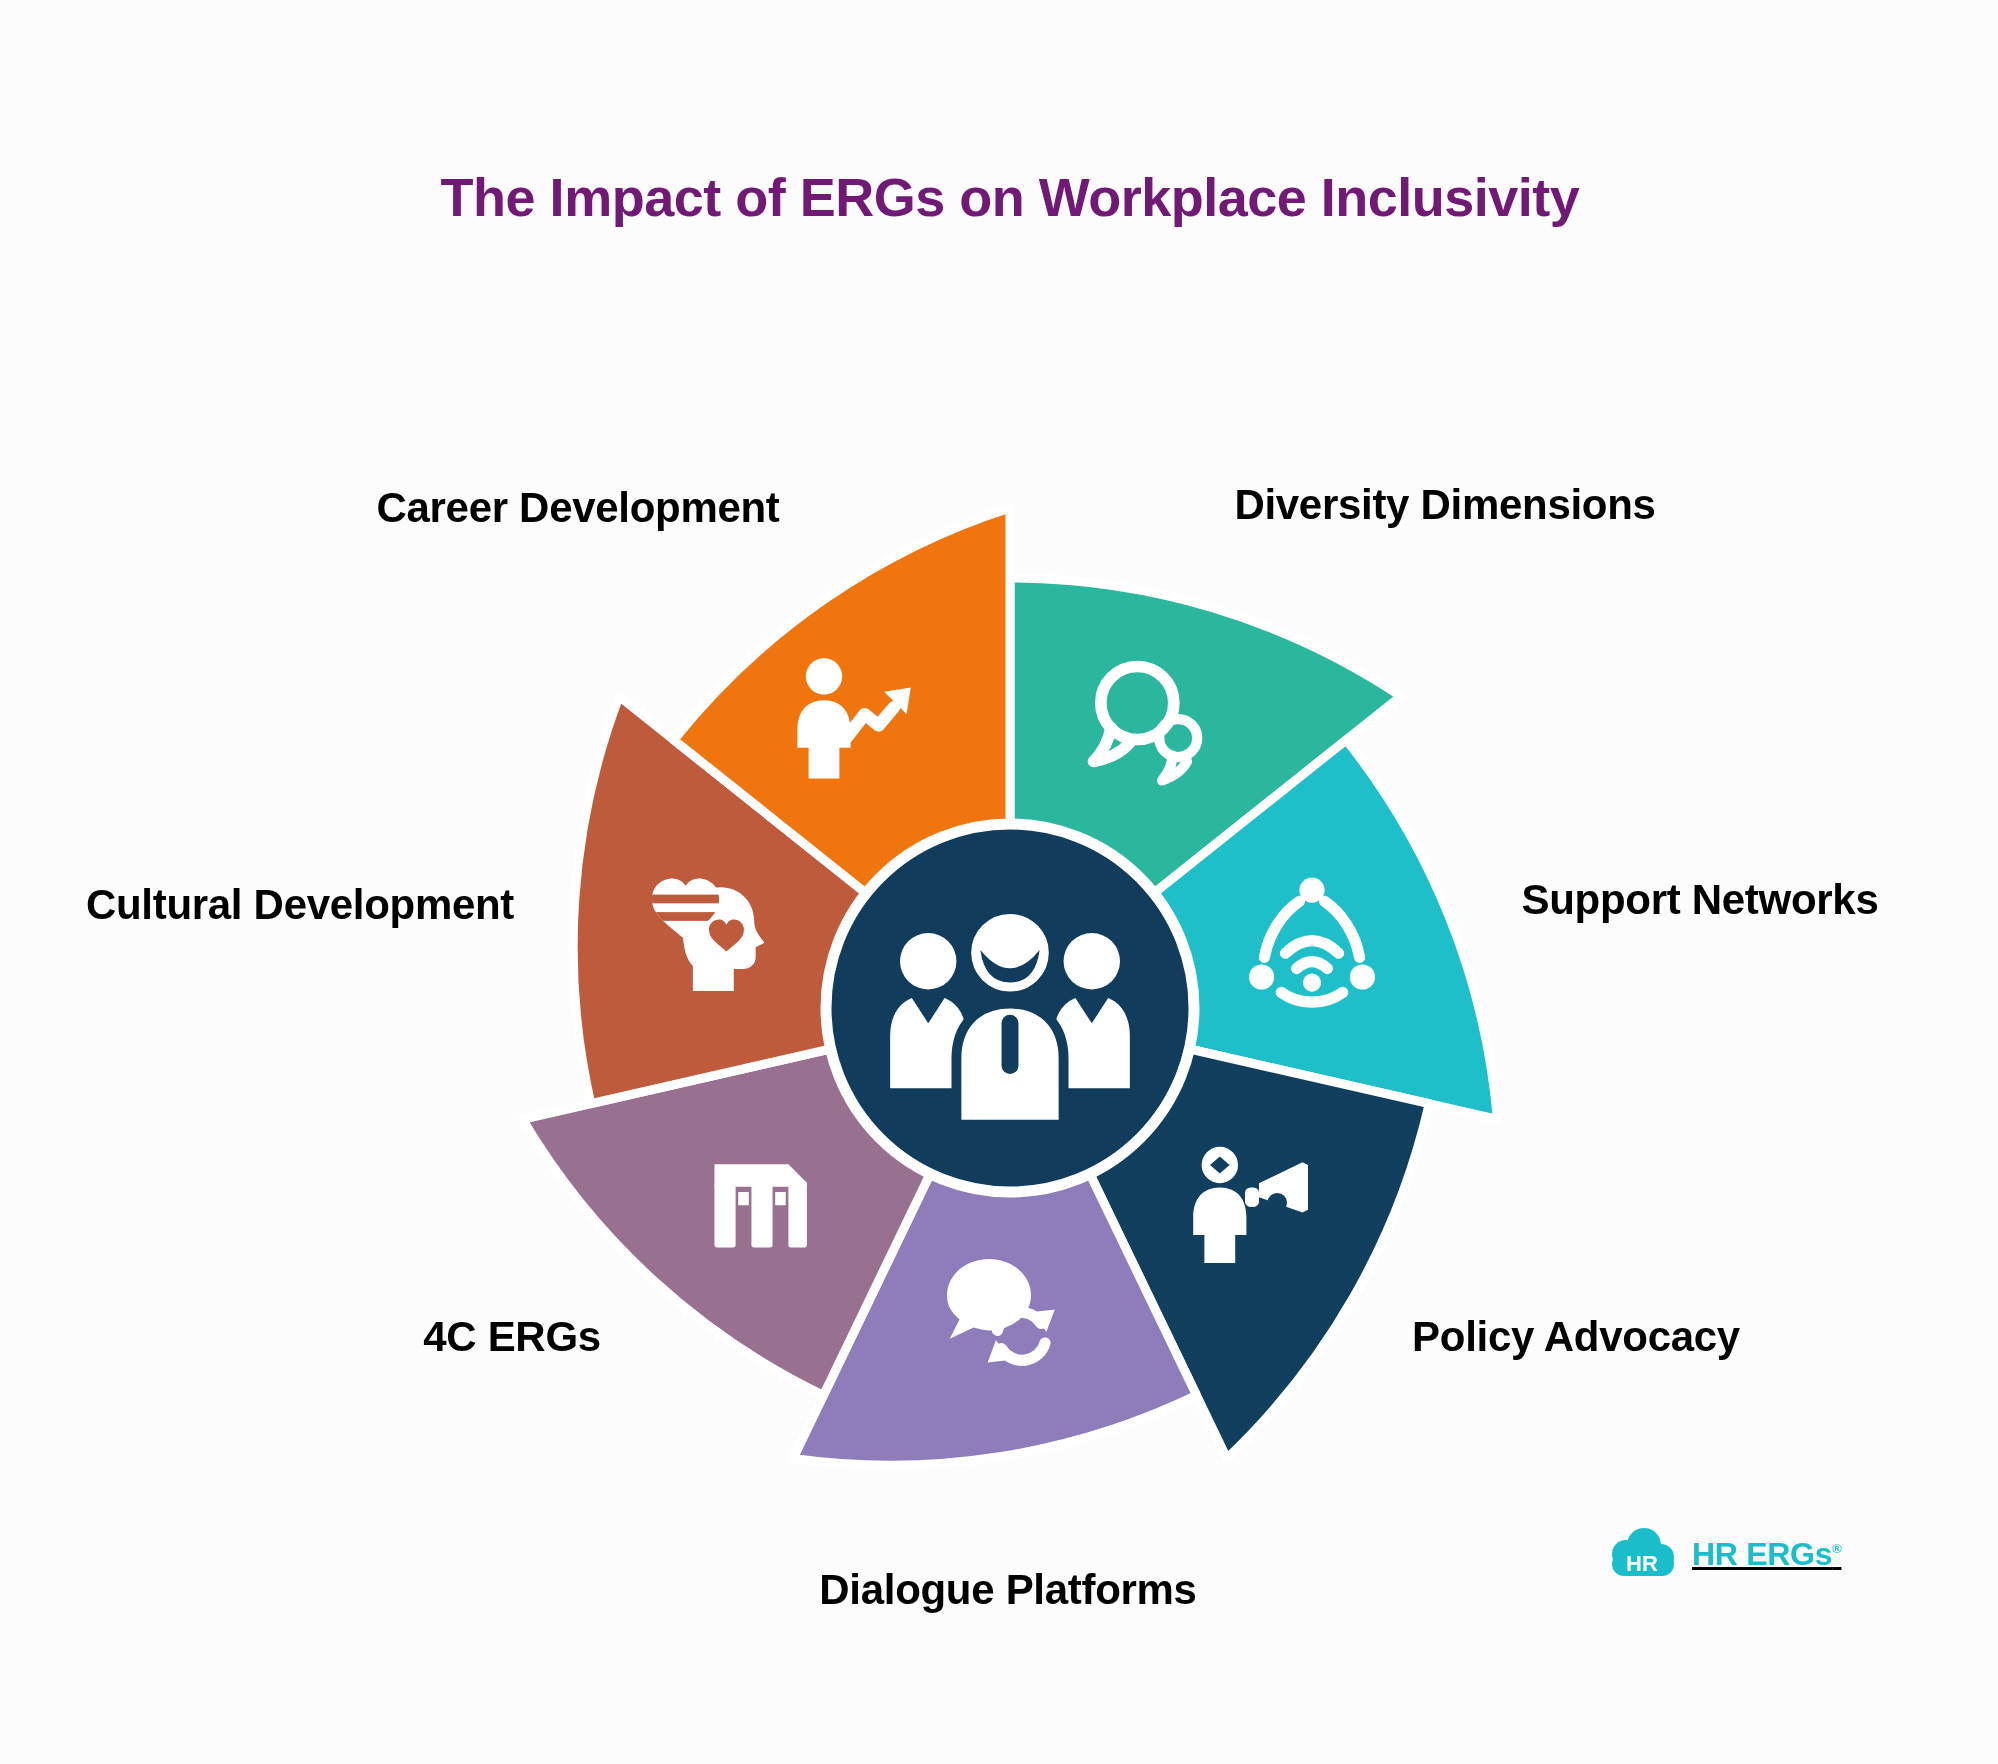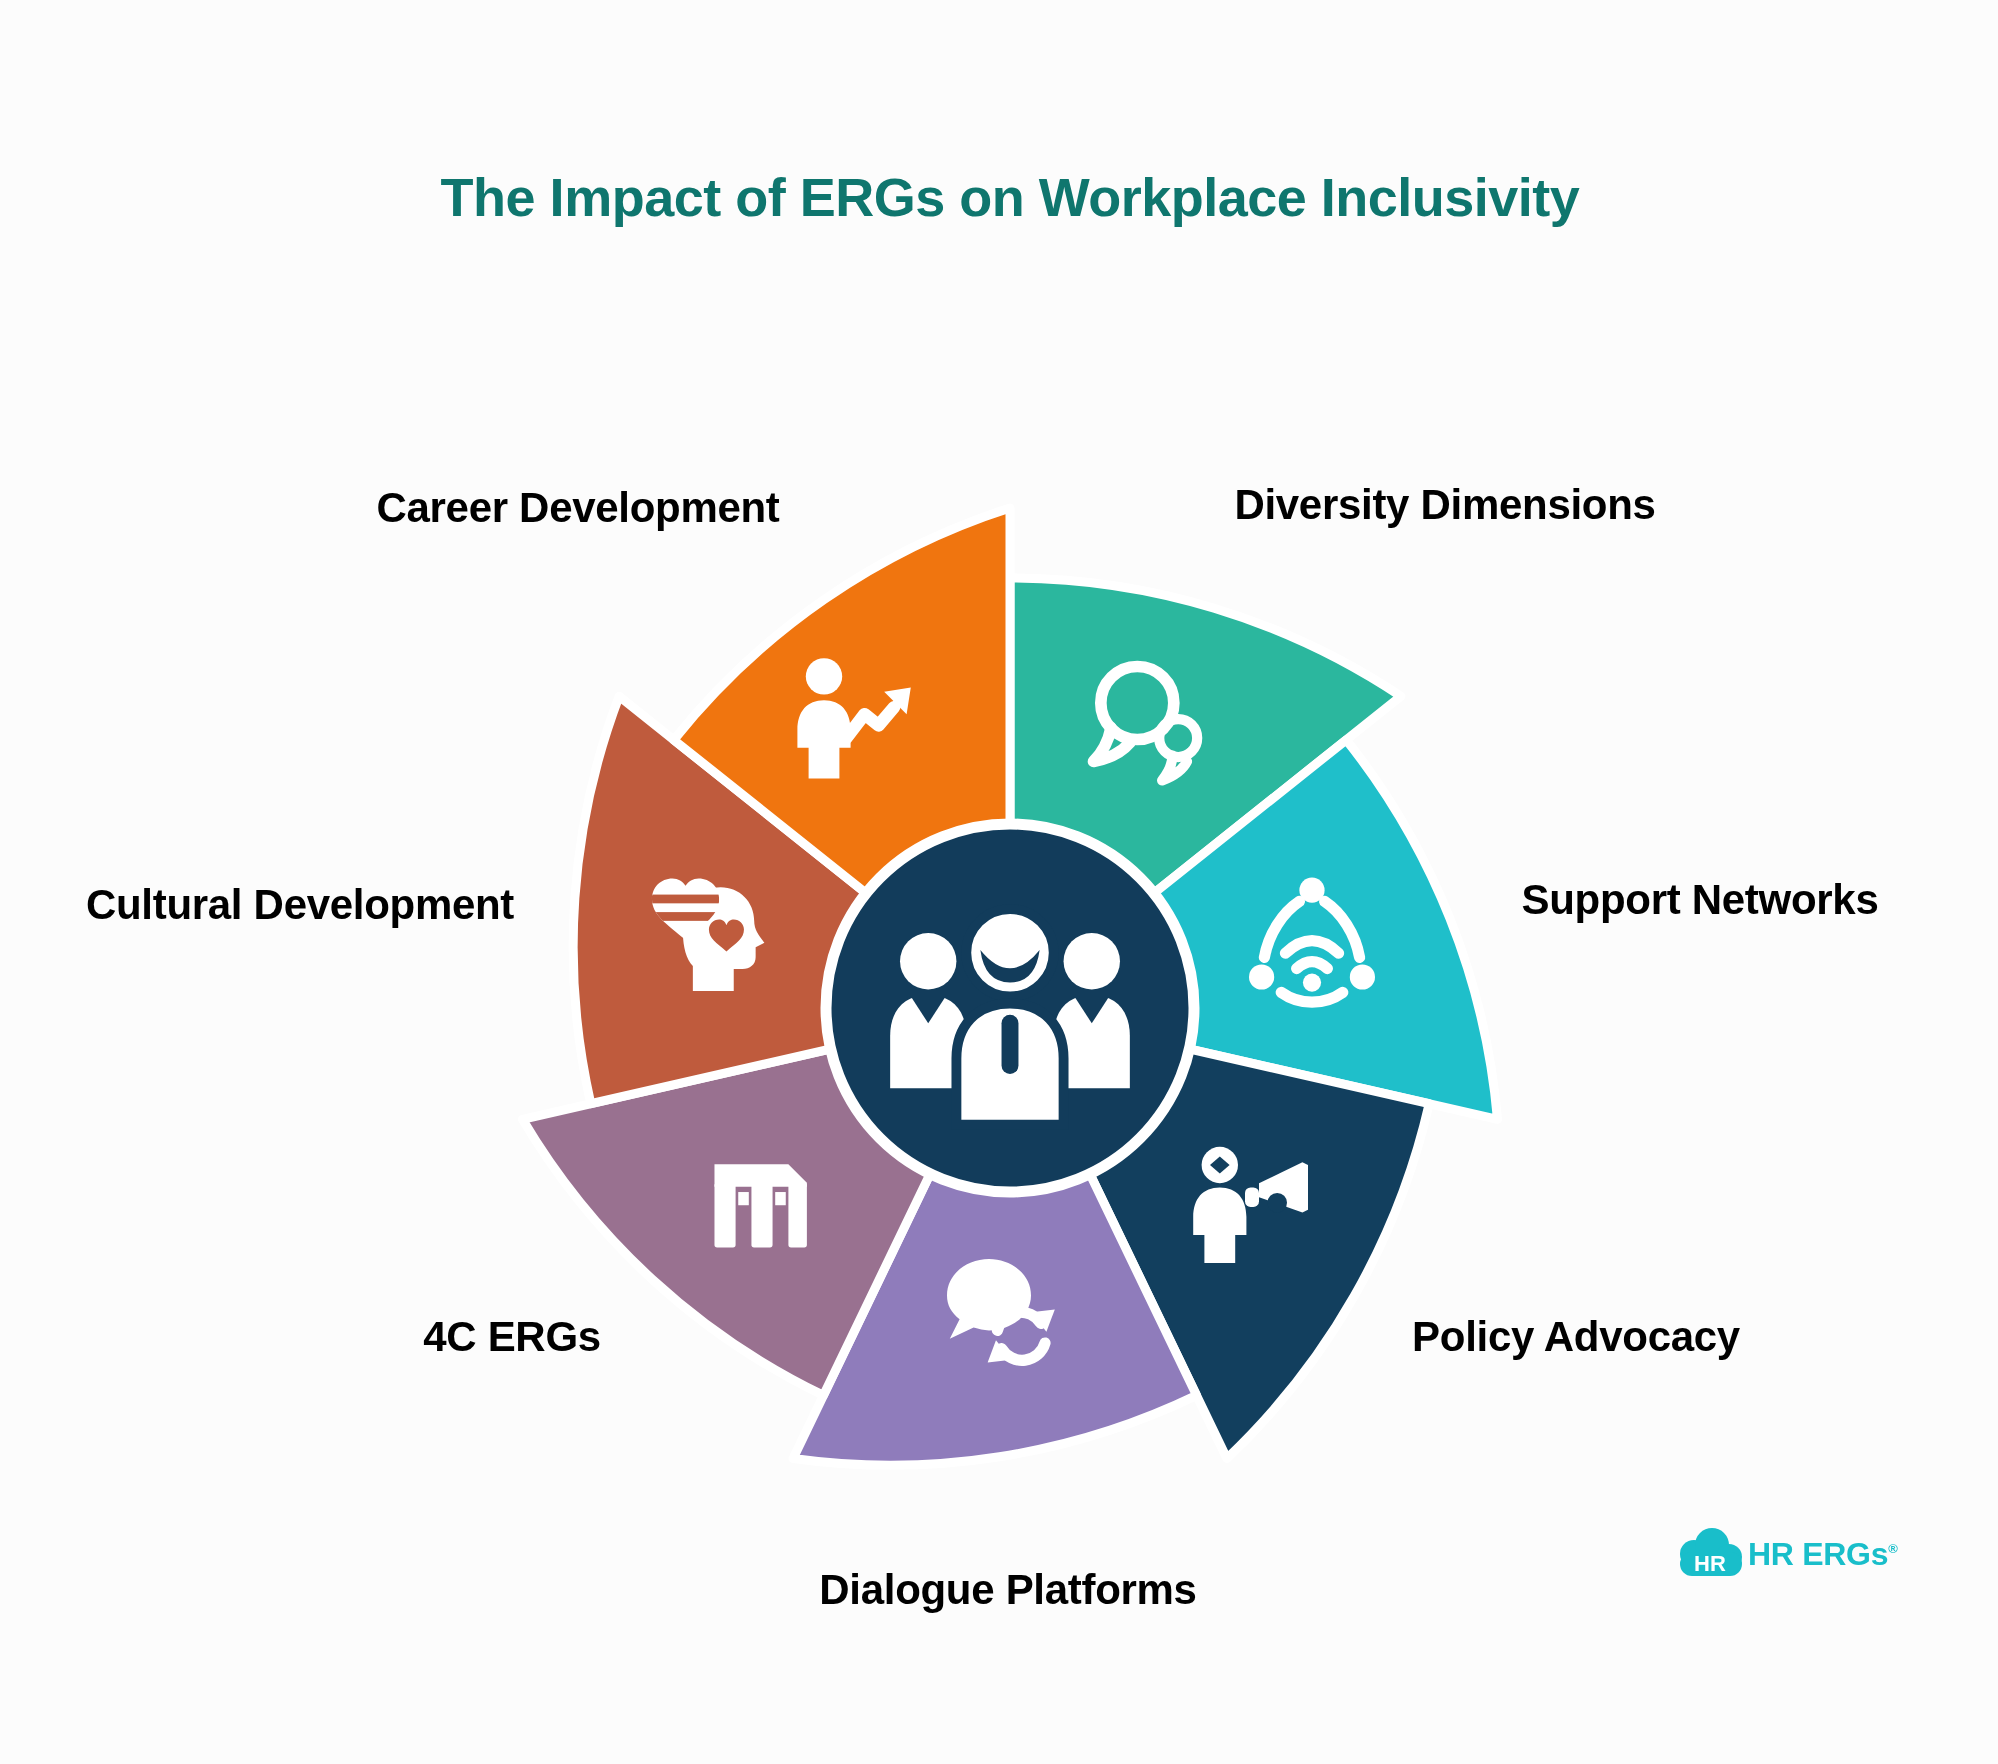--- a/index.html
+++ b/index.html
@@ -7,33 +7,33 @@
     width:1998px;height:1764px;
     background:#FCFCFC;
     font-family:"Liberation Sans", sans-serif;
     position:relative;overflow:hidden;
   }
   .canvas{position:absolute;inset:0;}
   #wheel-svg{position:absolute;left:0;top:0;}
   .title{
     position:absolute;left:1010px;top:197px;
     transform:translate(-50%,-50%);
-    font-size:54px;font-weight:700;color:#0f766e;
+    font-size:54px;font-weight:700;color:#701a75;
     letter-spacing:-0.5px;white-space:nowrap;
   }
   .seg-label{
     position:absolute;transform:translate(-50%,-50%);
     font-size:42px;font-weight:700;color:#000000;
     letter-spacing:-0.3px;white-space:nowrap;
   }
   .icon{position:absolute;transform:translate(-50%,-50%);}
   .icon svg{display:block;}
   .logo{
-    position:absolute;left:1672px;top:1526px;
-    display:flex;align-items:center;gap:0;
+    position:absolute;left:1604px;top:1526px;
+    display:flex;align-items:center;gap:12px;text-decoration:underline;
   }
   .logo-name{
     font-size:32px;font-weight:700;color:#19BECA;letter-spacing:-0.3px;
     white-space:nowrap;
   }
   .logo-reg{font-size:13px;vertical-align:super;font-weight:700;color:#19BECA;}
 </style>
 </head>
 <body>
 

